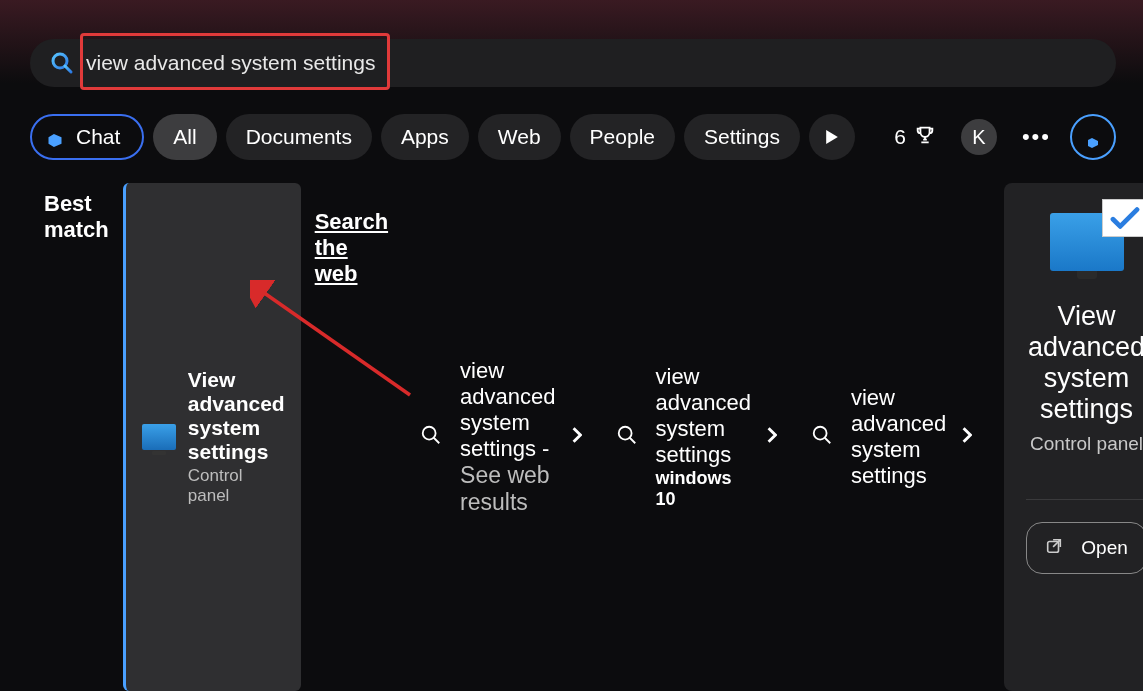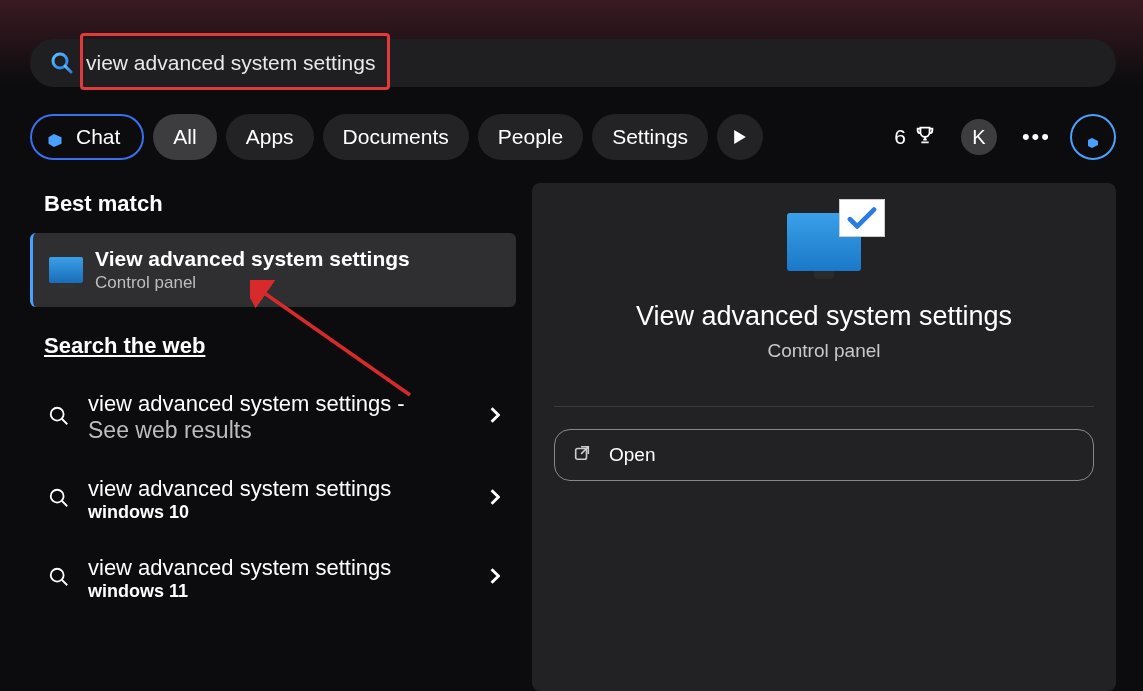--- a/index.html
+++ b/index.html
@@ -15,21 +15,21 @@
     .pill.outline { background: transparent; border: 2px solid #3a6ff0; color: #fff; padding: 0 22px 0 10px; }
     .pill.active { background: #3d3d3f; }
     .play-btn { width: 46px; height: 46px; border-radius: 23px; background: #232325; display:flex; align-items:center; justify-content:center; margin-left: 0px; }
     .spacer { flex: 1; }
     .trophy-group { display: flex; align-items: center; gap: 8px; color: #fff; font-size: 21px; margin-right: 10px;}
     .k-badge { width: 36px; height: 36px; border-radius: 18px; background: #3d3d3f; display:flex; align-items:center; justify-content:center; color:#fff; font-size:20px; margin: 0 6px; }
     .dots { color: #fff; font-size: 22px; letter-spacing: 2px; margin: 0 10px; cursor:pointer; }
     .bing-badge { width: 46px; height: 46px; border-radius: 23px; border: 2px solid #4aa0ff; display:flex; align-items:center; justify-content:center; }
 
     .panels { position: absolute; top: 183px; left: 30px; right: 27px; bottom: 0; display: flex; gap: 16px; }
-    .left-panel { flex: 0 0 486px; display: flex; flex-direction: column; }
+    .left-panel { flex: 0 0 486px; display: flex; }
     .right-panel { flex: 1; background: #222224; border-radius: 8px; padding: 26px 22px 24px; display: flex; flex-direction: column; align-items: center; }
 
     .section-header { color: #fff; font-size: 22px; font-weight: 600; padding: 8px 14px 16px; }
 
     .best-match-item { background: #2f2f31; border-radius: 6px; padding: 14px 16px; display: flex; align-items: center; gap: 12px; border-left: 3px solid #4aa0ff; cursor:pointer; }
     .bm-text { display: flex; flex-direction: column; }
     .bm-title { color: #fff; font-size: 21px; font-weight: 600; }
     .bm-sub { color: #bdbdbd; font-size: 17px; margin-top: 2px; }
     .cp-monitor-sm { width: 34px; height: 26px; background: linear-gradient(180deg,#3aa0e8,#1a6db8); border-radius: 2px; position: relative; }
     .cp-monitor-sm::after { content:''; position:absolute; bottom:-5px; left:10px; width:14px; height:4px; background:#333; border-radius:1px; }
@@ -79,24 +79,27 @@
       <svg width="26" height="26" viewBox="0 0 24 24">
           <path d="M6 3 L6 14 L11 11 L18 14 L18 20 L11 23 L6 20 L6 14" fill="#4aa0ff"></path>
         </svg>
     </span>
     <span>Chat</span>
   </div>
   <div class="pill active">
       <span>All</span>
     </div>
   <div class="pill">
+      <span>Documents</span>
+    </div>
+  <div class="pill">
       <span>Apps</span>
     </div>
   <div class="pill">
-      <span>Documents</span>
+      <span>Web</span>
     </div>
   <div class="pill">
       <span>People</span>
     </div>
   <div class="pill">
       <span>Settings</span>
     </div>
   <div class="play-btn">
     <svg width="14" height="14" viewBox="0 0 10 12">
         <path d="M0 0 L10 6 L0 12 Z" fill="#fff"></path>
@@ -167,21 +170,20 @@
           </svg></span>
     </div>
 
     <div class="web-item">
       <span class="search-glyph"><svg width="22" height="22" viewBox="0 0 24 24" fill="none" stroke="#fff" stroke-width="2">
             <circle cx="10" cy="10" r="7"></circle>
             <line x1="15" y1="15" x2="21" y2="21"></line>
           </svg></span>
       <div class="web-text">
         <div class="web-line1">view advanced system settings</div>
-        <div class="web-line2">windows 11</div>
       </div>
       <span class="chev-right"><svg width="10" height="16" viewBox="0 0 8 14" fill="none" stroke="#fff" stroke-width="2.5">
             <path d="M1 1l6 6-6 6"></path>
           </svg></span>
     </div>
   </div>
 
   <div class="right-panel">
     <div class="rp-monitor-wrap">
       <div class="rp-monitor"></div>

